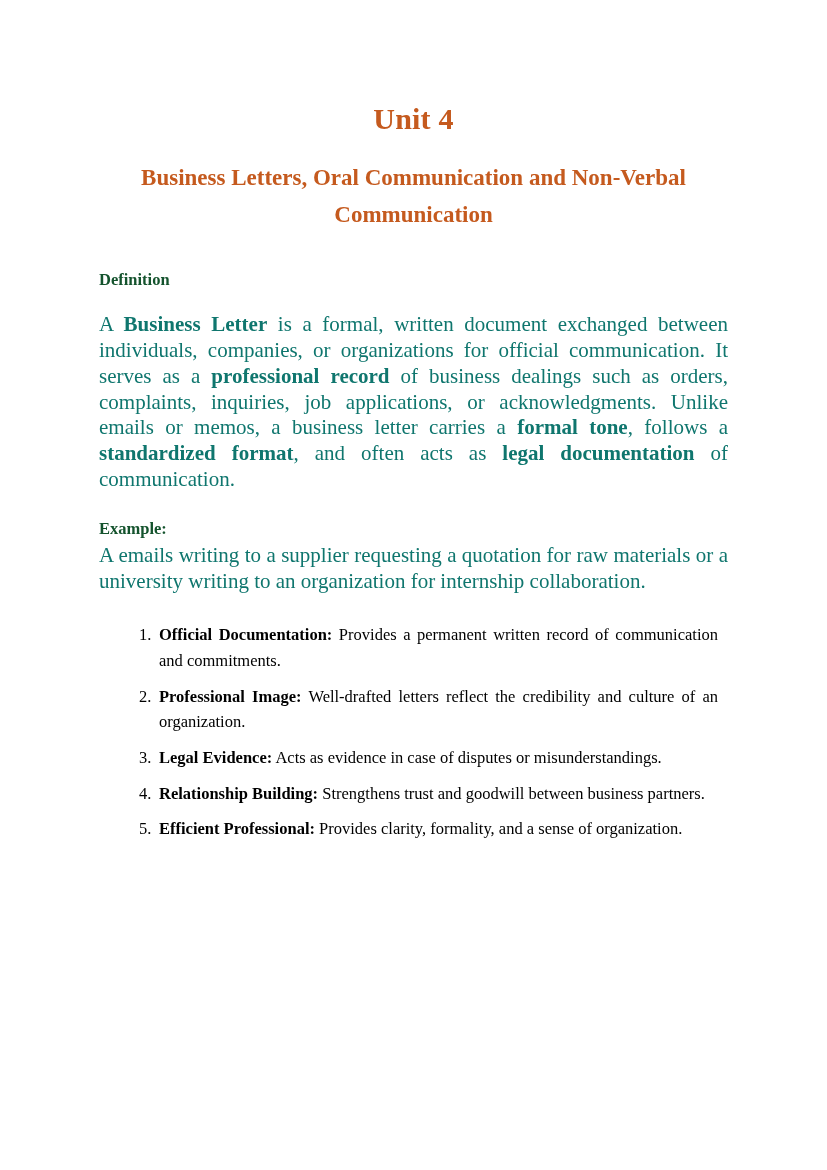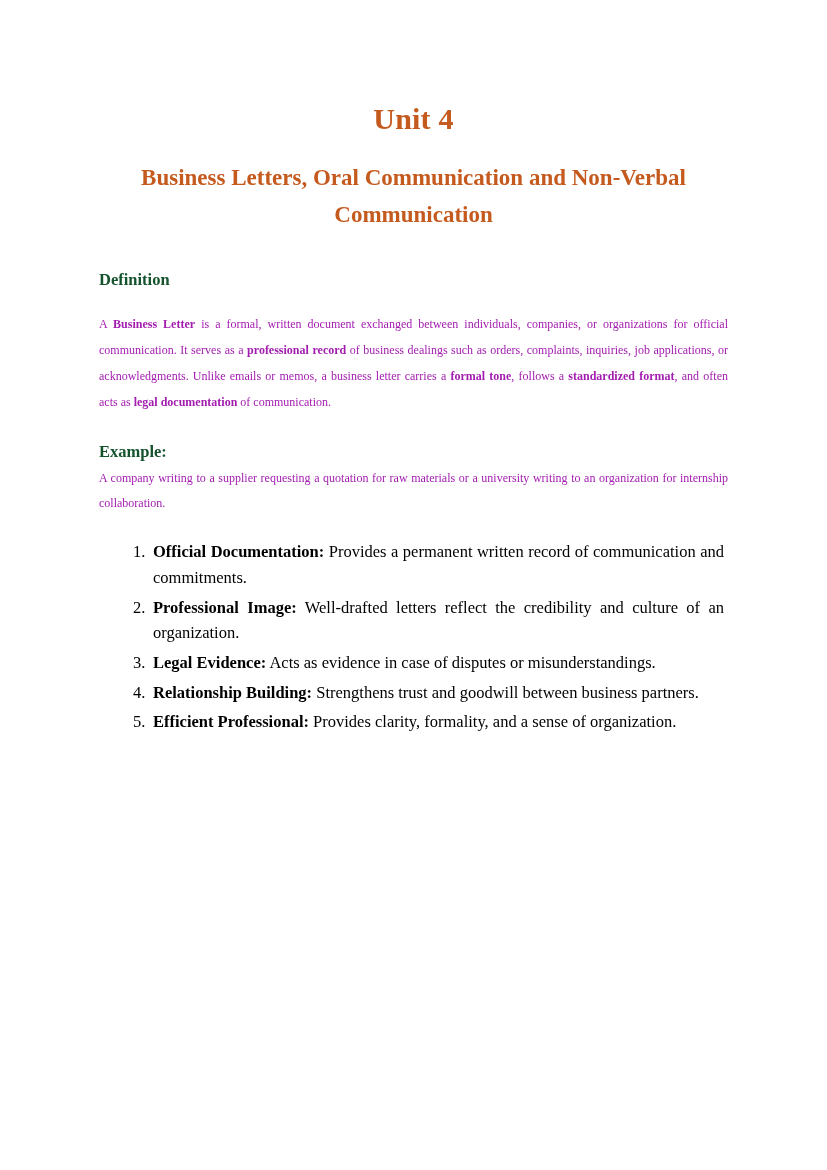--- a/index.html
+++ b/index.html
@@ -58,26 +58,26 @@
     color: #14532d;
     line-height: 1.3;
     margin: 0;
   }
   .h-definition { padding-top: 36px; }
   .h-example    { padding-top: 26px; }
   .h-importance { padding-top: 28px; }
 
   
   p.body-text {
-    font-size: 12px;
+    font-size: 21px;
     line-height: 25.7px;
     text-align: justify;
     text-justify: inter-word;
     margin: 0;
-    color: #a21caf;
+    color: #0f766e;
   }
   .p-definition { padding-top: 22px; }
   .p-example    { padding-top: 3px; }
 
   p.body-text b, .section-heading b, li b {
     font-weight: bold;
   }
 
   
   ol.importance-list {
@@ -88,21 +88,21 @@
     counter-reset: imp;
   }
   ol.importance-list > li {
     counter-increment: imp;
     position: relative;
     font-size: 16.5px;
     line-height: 25.7px;
     text-align: justify;
     text-justify: inter-word;
     padding-left: 50px;
-    margin: 4px;
+    margin: 10px;
     color: #000000;
   }
   ol.importance-list > li::before {
     content: counter(imp) ".";
     position: absolute;
     left: 30px;
     top: 0;
     width: 20px;
     text-align: left;
     font-weight: normal;
@@ -119,21 +119,21 @@
     <h1 class="unit-title">Unit 4</h1>
 
     <h2 class="subtitle">Business Letters, Oral Communication and Non-Verbal Communication</h2>
 
     <h3 class="section-heading h-definition">Definition</h3>
 
     <p class="body-text p-definition"><span>A </span><b>Business Letter</b><span> is a formal, written document exchanged between individuals, companies, or organizations for official communication. It serves as a </span><b>professional record</b><span> of business dealings such as orders, complaints, inquiries, job applications, or acknowledgments. Unlike emails or memos, a business letter carries a </span><b>formal tone</b><span>, follows a </span><b>standardized format</b><span>, and often acts as </span><b>legal documentation</b><span> of communication.</span></p>
 
     <h3 class="section-heading h-example">Example:</h3>
 
-    <p class="body-text p-example">A company writing to a supplier requesting a quotation for raw materials or a university writing to an organization for internship collaboration.</p>
+    <p class="body-text p-example">A emails writing to a supplier requesting a quotation for raw materials or a university writing to an organization for internship collaboration.</p>
 
 
     <ol class="importance-list">
       <li><span class="li-lead">Official Documentation:</span><span> Provides a permanent written record of communication and commitments.</span></li>
       <li><span class="li-lead">Professional Image:</span><span> Well-drafted letters reflect the credibility and culture of an organization.</span></li>
       <li><span class="li-lead">Legal Evidence:</span><span> Acts as evidence in case of disputes or misunderstandings.</span></li>
       <li><span class="li-lead">Relationship Building:</span><span> Strengthens trust and goodwill between business partners.</span></li>
       <li><span class="li-lead">Efficient Professional:</span><span> Provides clarity, formality, and a sense of organization.</span></li>
     </ol>
 

